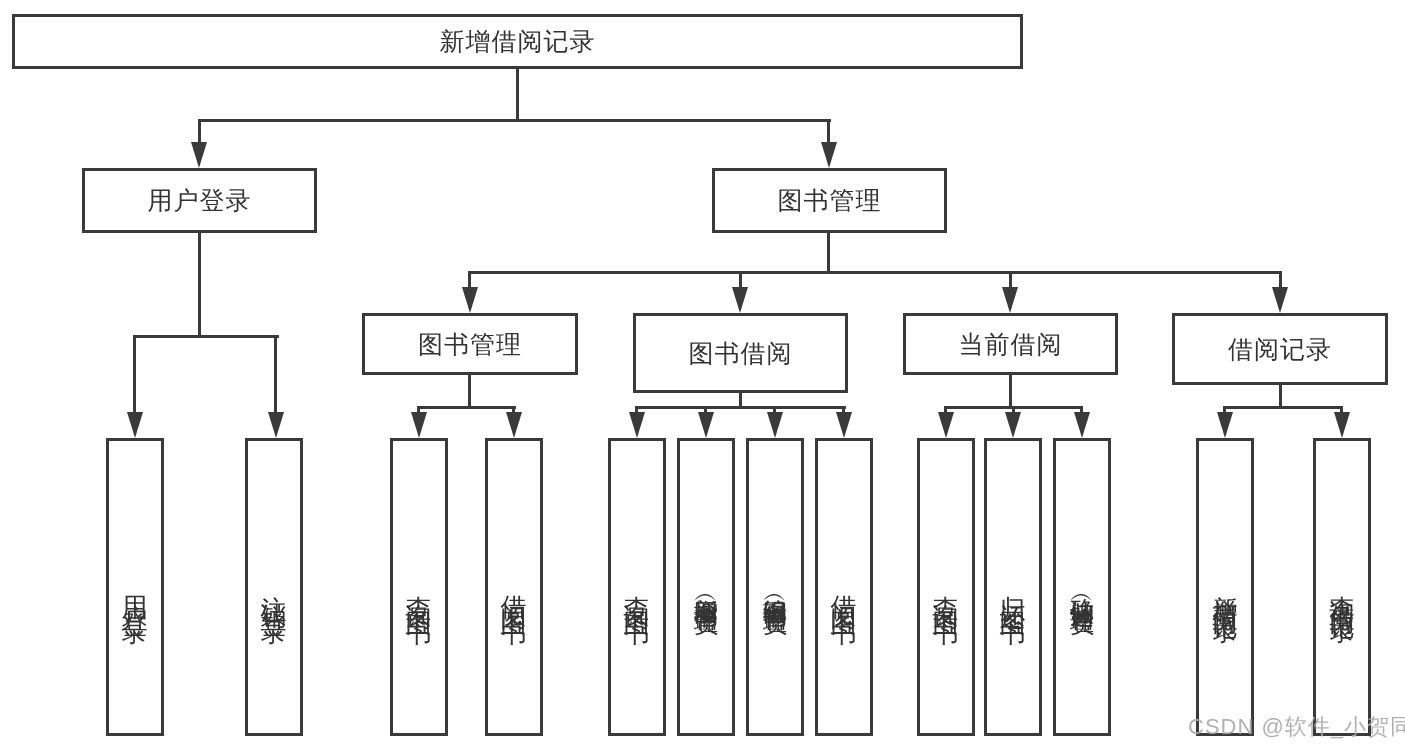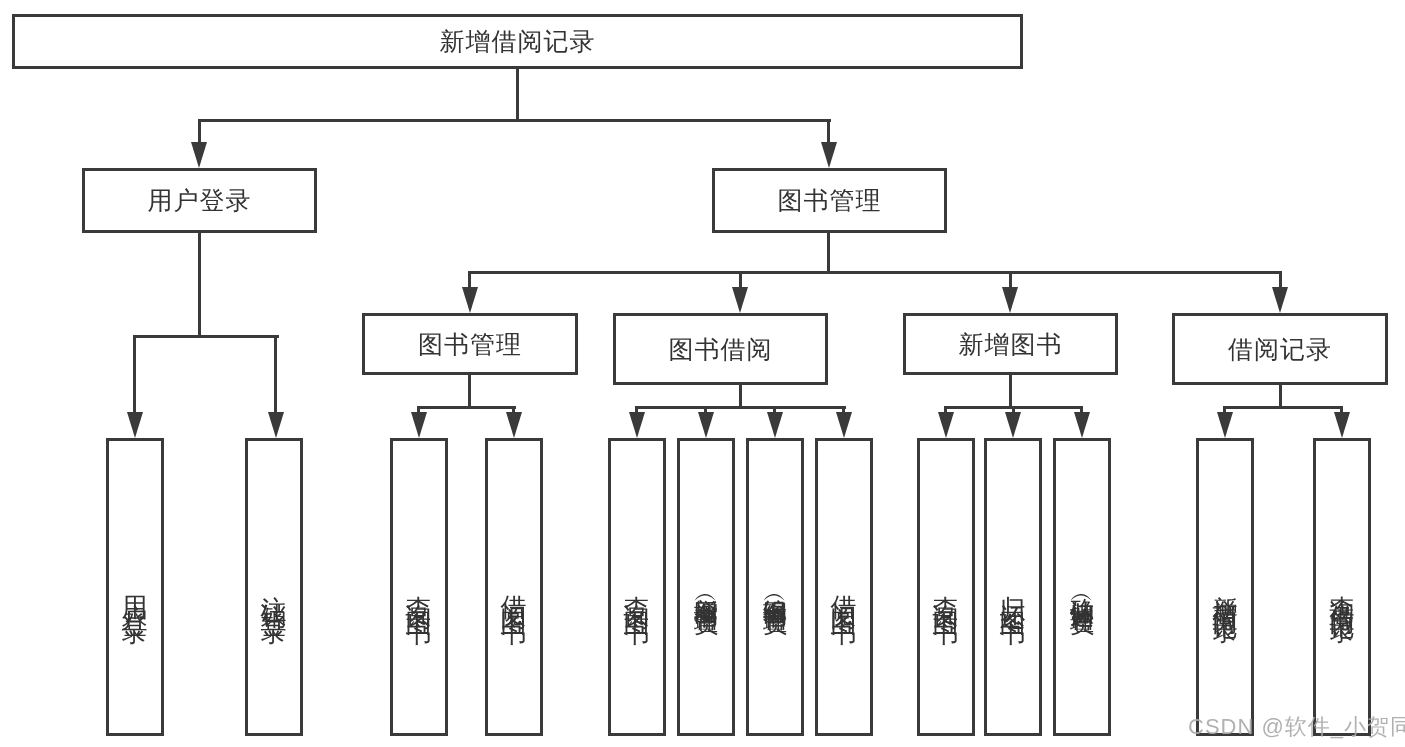--- a/index.html
+++ b/index.html
@@ -72,25 +72,25 @@
   <div class="line" style="left:1009px;top:271px;width:3px;height:20px"></div>
   <div class="line" style="left:1279px;top:271px;width:3px;height:20px"></div>
   <div class="arrow" style="left:462px;top:287px"></div>
   <div class="arrow" style="left:732px;top:287px"></div>
   <div class="arrow" style="left:1002px;top:287px"></div>
   <div class="arrow" style="left:1272px;top:287px"></div>
 
   <div class="box" style="left:362px;top:313px;width:216px;height:62px">
     <span class="hlabel">图书管理</span>
   </div>
-  <div class="box" style="left:613px;top:313px;width:215px;height:72px">
+  <div class="box" style="left:633px;top:313px;width:215px;height:80px">
     <span class="hlabel">图书借阅</span>
   </div>
   <div class="box" style="left:903px;top:313px;width:215px;height:62px">
-    <span class="hlabel">新增图书</span>
+    <span class="hlabel">当前借阅</span>
   </div>
   <div class="box" style="left:1172px;top:313px;width:216px;height:72px">
     <span class="hlabel">借阅记录</span>
   </div>
 
   <div class="line" style="left:468px;top:375px;width:3px;height:31px"></div>
   <div class="line" style="left:417px;top:406px;width:99px;height:3px"></div>
   <div class="line" style="left:417px;top:406px;width:3px;height:10px"></div>
   <div class="line" style="left:512px;top:406px;width:3px;height:10px"></div>
   <div class="arrow" style="left:411px;top:412px"></div>

